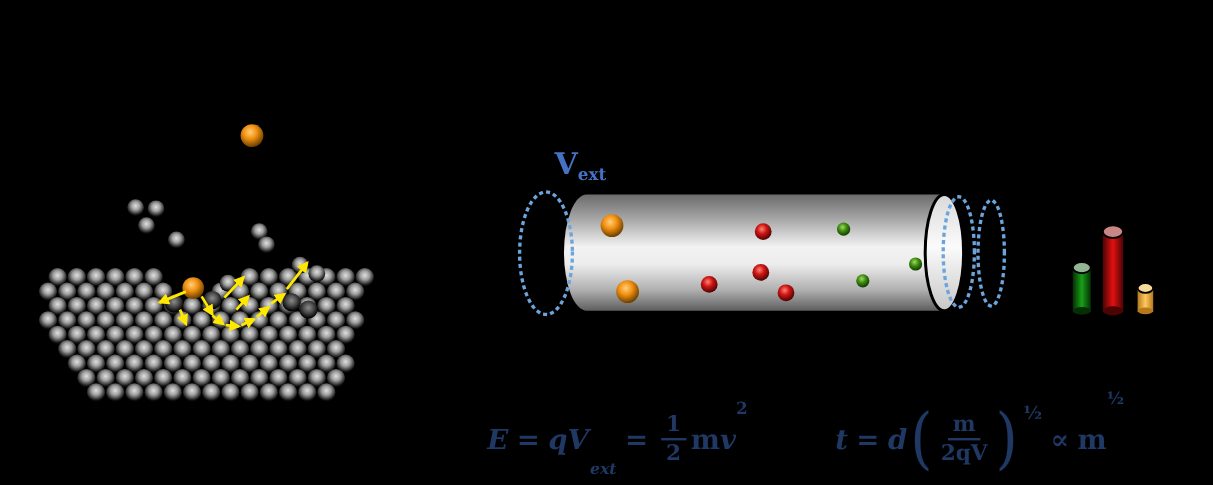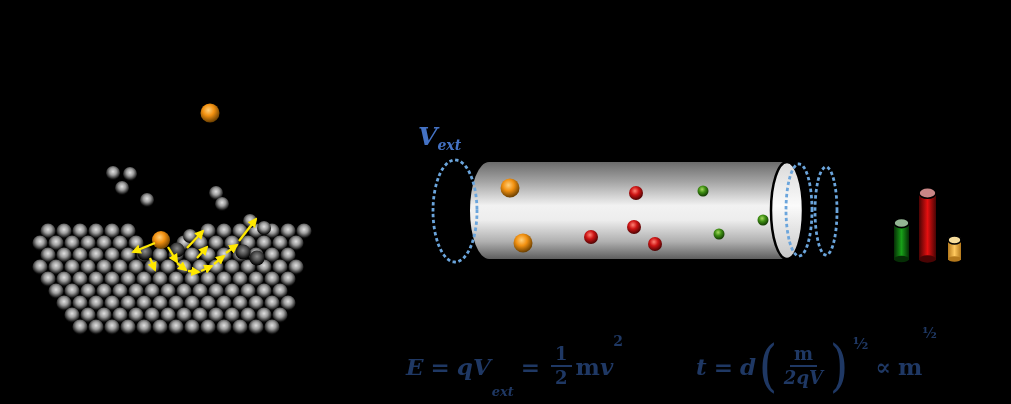--- a/index.html
+++ b/index.html
@@ -1,41 +1,41 @@
 <!DOCTYPE html>
 <html><head>
 <meta charset="utf-8">
 <style>
   html,body{margin:0;padding:0;background:#000;}
   .stage{position:relative;width:1011px;height:404px;background:#000;overflow:hidden;
          font-family:"DejaVu Serif","Liberation Serif",serif;}
   svg.gfx{position:absolute;left:0;top:0;}
 
   
-  .vext{position:absolute;left:418px;top:124px;color:#4472C4;font-style:italic;font-weight:bold;
+  .vext{position:absolute;left:462px;top:124px;color:#4472C4;font-weight:bold;
         font-size:25px;line-height:1;}
   .vext .sub{font-size:14px;vertical-align:-5px;}
 
   
   .eq{position:absolute;display:flex;align-items:center;color:#1F3864;
       font-size:23px;font-weight:bold;line-height:1;white-space:nowrap;}
   .eq .it{font-style:italic;}
   .eq .up{font-style:normal;}
   .eq .op{margin:0 7px;font-style:normal;}
   .eq .sub{font-style:italic;font-size:13px;align-self:flex-end;margin:0 0 -4px 1px;}
   .eq .sup{font-size:14px;align-self:flex-start;margin-top:-4px;}
   .frac{display:inline-flex;flex-direction:column;align-items:center;margin:0 4px;}
   .frac .num{border-bottom:2px solid currentColor;padding:0 4px 2px;font-size:18px;}
   .frac .den{padding-top:2px;font-size:18px;}
   #eq1{left:406px;top:338px;height:56px;}
   #eq2{left:696px;top:330px;height:72px;}
   #eq2 .paren{font-style:normal;font-weight:400;font-size:56px;margin:0 1px;
               transform:scaleX(.85);line-height:.9;}
   #eq2 .exp1{position:relative;top:-22px;font-size:15px;margin-left:2px;}
-  #eq2 .frac .den{font-style:italic;}
+  #eq2 .frac .den{}
 </style>
 </head>
 <body>
 
 <div class="stage">
 
   <svg class="gfx" width="1011" height="404" viewBox="0 0 1011 404">
     <defs>
       <radialGradient id="gAtom" cx="50%" cy="40%" r="55%">
         <stop offset="0" stop-color="#e0e0e0"></stop>

